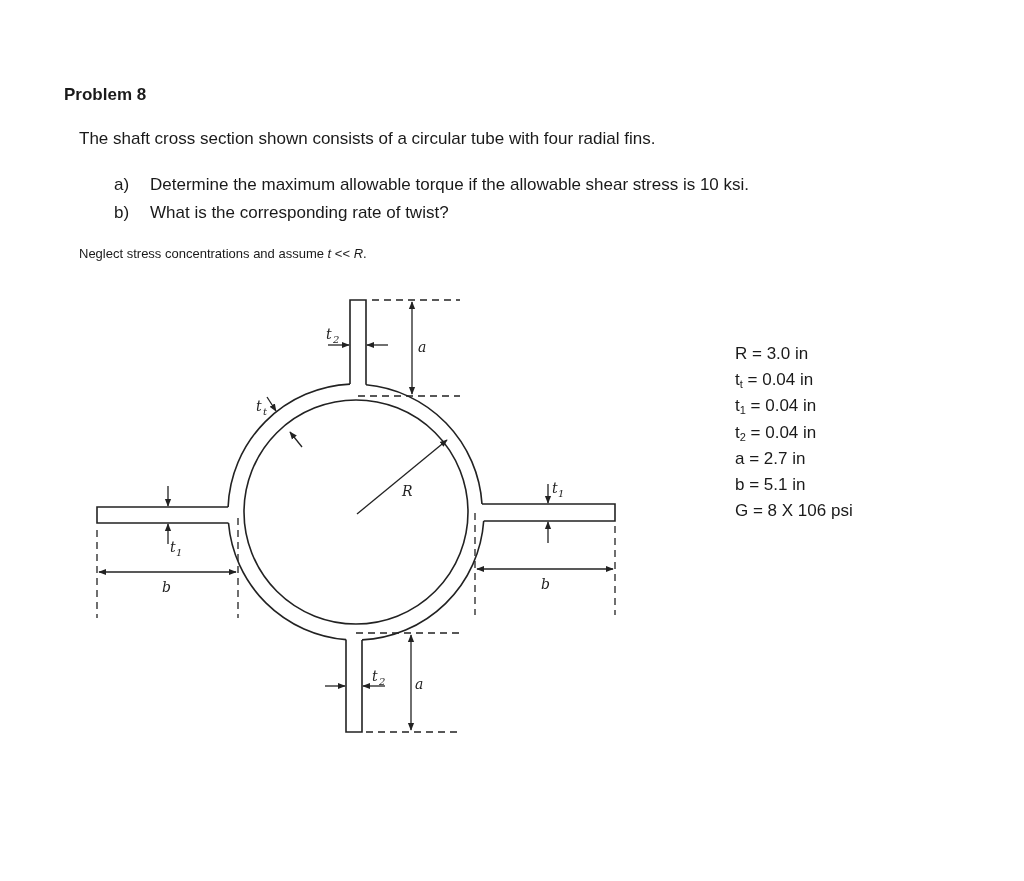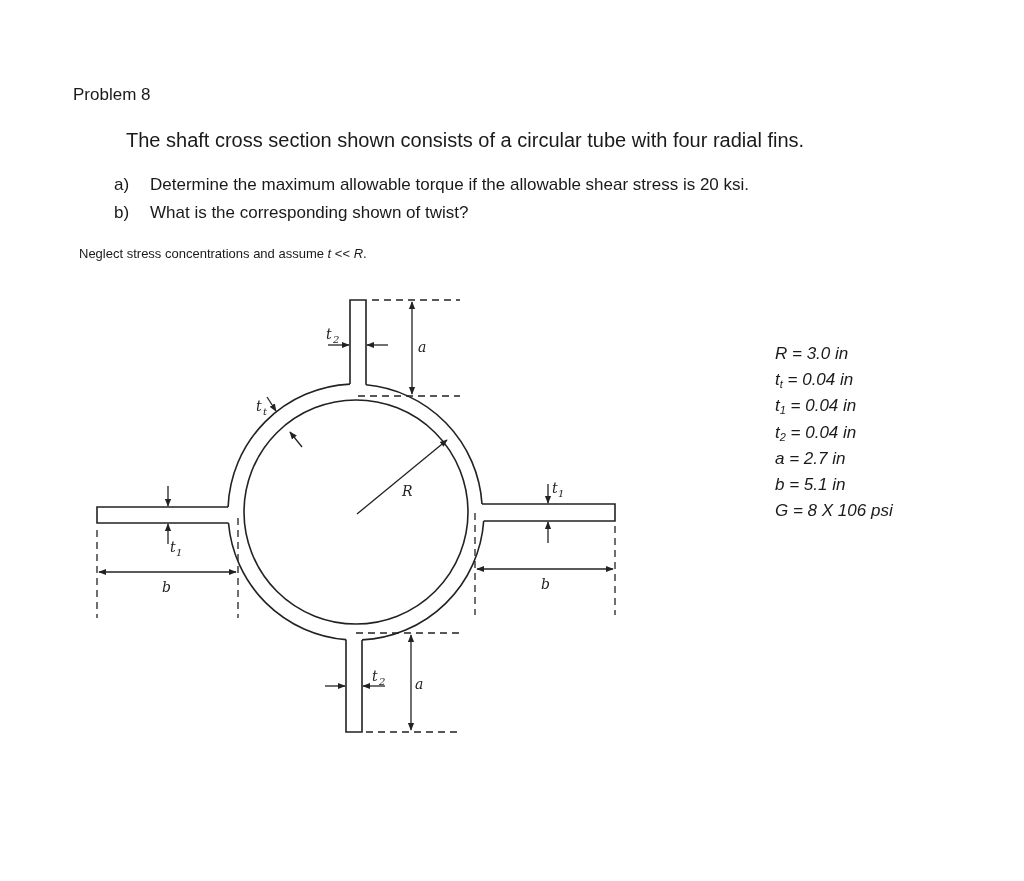--- a/index.html
+++ b/index.html
@@ -10,32 +10,31 @@
     body {
       width: 1024px;
       height: 881px;
       position: relative;
       overflow: hidden;
       font-family: "Liberation Sans", "DejaVu Sans", sans-serif;
       color: #1a1a1a;
     }
     .title {
       position: absolute;
-      left: 73px;
+      left: 64px;
       top: 85px;
       font-size: 17px;
-      font-weight: normal;
+      font-weight: bold;
       letter-spacing: 0px;
     }
     .intro {
       position: absolute;
       left: 79px;
       top: 129px;
-      font-size: 20px;
-      margin-left: 47px;
+      font-size: 17px;
     }
     .questions {
       position: absolute;
       left: 114px;
       top: 173px;
       margin: 0;
       padding: 0;
       list-style: none;
       font-size: 17px;
     }
@@ -53,23 +52,21 @@
       left: 79px;
       top: 246px;
       font-size: 13px;
     }
     .note i { font-style: italic; }
     .params {
       position: absolute;
       left: 735px;
       top: 341px;
       font-size: 17px;
-      font-style: italic;
       line-height: 26.2px;
-      margin-left: 40px;
     }
     .params div { white-space: nowrap; }
     .params sub {
       font-size: 11px;
       vertical-align: -3px;
       line-height: 0;
     }
     svg.figure {
       position: absolute;
       left: 0;
@@ -90,25 +87,25 @@
   </style>
 </head>
 <body>
 
 <div class="title">Problem 8</div>
 <div class="intro">The shaft cross section shown consists of a circular tube with four radial fins.</div>
 
 <ol class="questions">
   <li>
     <span class="qlabel">a)</span>
-    <span>Determine the maximum allowable torque if the allowable shear stress is 20 ksi.</span>
+    <span>Determine the maximum allowable torque if the allowable shear stress is 10 ksi.</span>
   </li>
   <li>
     <span class="qlabel">b)</span>
-    <span>What is the corresponding shown of twist?</span>
+    <span>What is the corresponding rate of twist?</span>
   </li>
 </ol>
 
 <div class="note"><span>Neglect stress concentrations and assume </span><i>t</i><span> &lt;&lt; </span><i>R</i><span>.</span></div>
 
 <div class="params">
   <div><span>R</span><span> = 3.0 in</span></div>
   <div><span>t</span><sub>t</sub><span> = 0.04 in</span></div>
   <div><span>t</span><sub>1</sub><span> = 0.04 in</span></div>
   <div><span>t</span><sub>2</sub><span> = 0.04 in</span></div>

